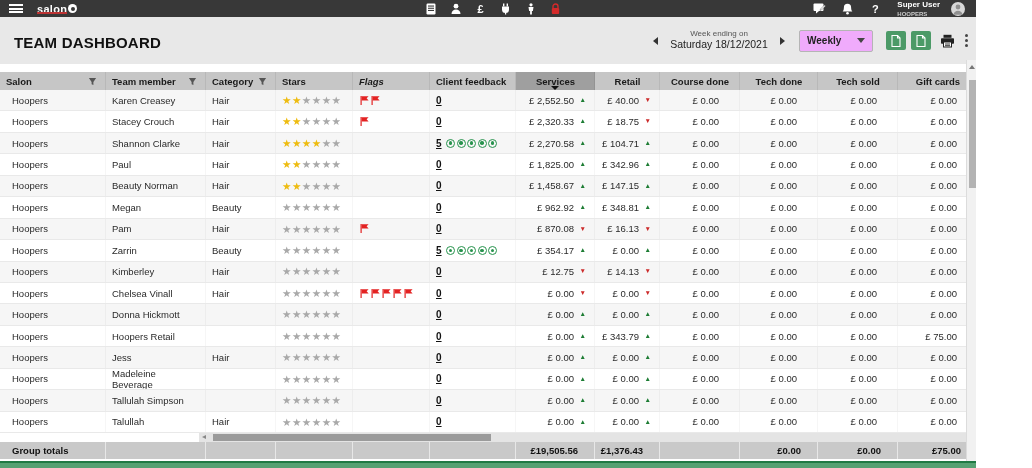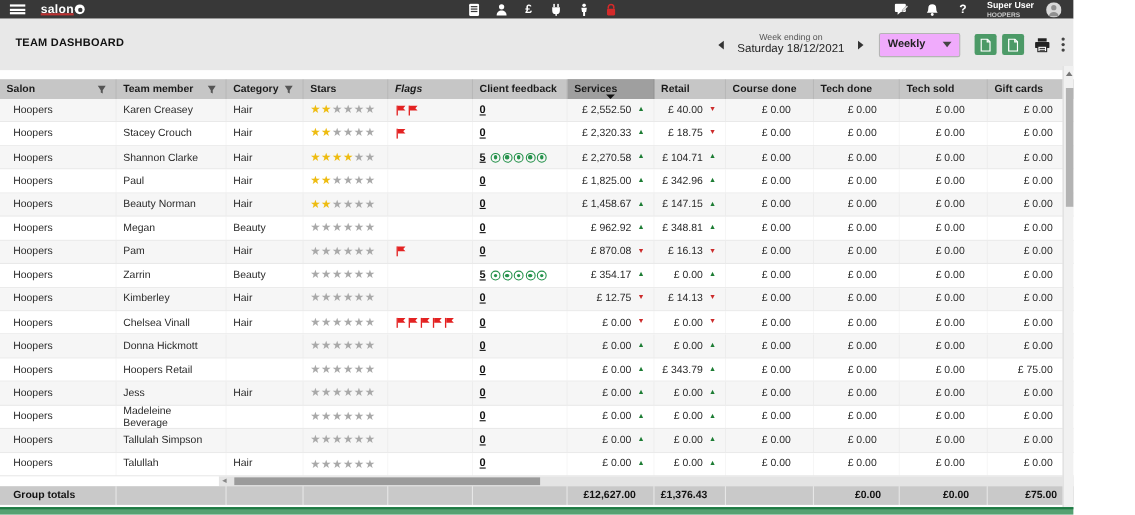--- a/index.html
+++ b/index.html
@@ -20,40 +20,40 @@
   .pound { color:#fff; font-weight:bold; font-size:11px; }
   .tb-right { position:absolute; right:6px; top:0; height:17px; display:flex; align-items:center; gap:4px; }
   .tb-right .tb-ic { width:24px; }
   .userblock { line-height:1; margin:0 2px 0 6px; }
   .user-name { color:#fff; font-size:8px; font-weight:bold; }
   .user-loc { color:#c9c9c9; font-size:6px; font-weight:bold; margin-top:2px; }
   .help-q { color:#fff; font-weight:bold; font-size:11px; }
 
   
   .pageheader { position:absolute; top:17px; left:0; right:0; height:47px; background:#e8e8e8; }
-  .page-title { position:absolute; left:14px; top:17px; font-size:10px; font-weight:bold; color:#111; letter-spacing:.2px; }
+  .page-title { position:absolute; left:14px; top:17px; font-size:15px; font-weight:bold; color:#111; letter-spacing:.2px; }
   .controls { position:absolute; right:8px; top:0; height:47px; display:flex; align-items:center; }
   .tri-left { width:0; height:0; border-top:4px solid transparent; border-bottom:4px solid transparent; border-right:5px solid #333; cursor:pointer; }
   .tri-right { width:0; height:0; border-top:4px solid transparent; border-bottom:4px solid transparent; border-left:5px solid #333; cursor:pointer; }
   .weekblock { width:110px; text-align:center; margin:0 6px; line-height:1.1; cursor:pointer; }
   .week-prefix { font-size:8px; color:#555; }
   .week-date { font-size:10.5px; color:#222; }
   .select { width:74px; height:22px; background:#f0abfc; border:1px solid #b5b5b5; border-radius:2px; display:flex; align-items:center; padding:0 7px; margin:0 8px 0 14px; cursor:pointer; }
   .select-label { font-weight:bold; font-size:10px; color:#222; flex:1; }
   .caret { width:0; height:0; border-left:4px solid transparent; border-right:4px solid transparent; border-top:5px solid #444; }
   .gbtn { width:20px; height:19px; border-radius:2px; background:#4c9a67; display:flex; align-items:center; justify-content:center; margin-left:5px; cursor:pointer; border:none; }
   .printbtn { margin-left:9px; cursor:pointer; display:flex; }
   .kebab { width:3px; height:13px; margin-left:10px; display:flex; flex-direction:column; justify-content:space-between; cursor:pointer; }
   .kebab i { width:3px; height:3px; border-radius:50%; background:#444; }
   .gap { position:absolute; top:64px; left:0; right:0; height:8px; background:#fff; }
 
   
   .thead { position:absolute; top:72px; left:0; width:1022px; height:18px; display:flex; background:#c6c6c6; }
   .hcell { display:flex; align-items:center; padding:0 6px; border-right:1px solid rgba(0,0,0,.07); font-weight:bold; font-size:9.5px; color:#1a1a1a; position:relative; cursor:pointer; }
-  .hcell.money { justify-content:flex-start; padding-right:5px; }
+  .hcell.money { justify-content:center; padding-right:5px; }
   .hcell.sorted { background:#9f9f9f; }
   .sortarrow { position:absolute; bottom:0; left:50%; margin-left:-4px; width:0; height:0; border-left:4px solid transparent; border-right:4px solid transparent; border-top:4px solid #111; }
   .funnel { margin-left:auto; display:flex; }
   .h-salon .funnel, .h-member .funnel, .h-category .funnel { margin-right:2px; }
 
   .c-salon{width:106px;} .c-member{width:100px;} .c-category{width:70px;} .c-stars{width:77px;}
   .c-flags{width:77px;font-style:italic;} .c-feedback{width:86px;} .c-services{width:79px;} .c-retail{width:65px;}
   .c-course{width:80px;} .c-techdone{width:78px;} .c-techsold{width:80px;} .c-gift{width:80px;}
   .c-fill{flex:1; border-right:none;}
 
@@ -1132,21 +1132,21 @@
     <span class="hs-right"></span>
   </div>
 
   <div class="totals">
     <div class="tcell label c-salon">Group totals</div>
     <div class="tcell c-member"></div>
     <div class="tcell c-category"></div>
     <div class="tcell c-stars"></div>
     <div class="tcell c-flags"></div>
     <div class="tcell c-feedback"></div>
-    <div class="tcell money c-services">£12,627.00</div>
+    <div class="tcell money c-services">£19,505.56</div>
     <div class="tcell money c-retail">£1,376.43</div>
     <div class="tcell money c-course"></div>
     <div class="tcell money c-techdone">£0.00</div>
     <div class="tcell money c-techsold">£0.00</div>
     <div class="tcell money c-gift">£75.00</div>
     <div class="tcell c-fill"></div>
   </div>
 
   <div class="vscroll">
     <span class="vs-arrow"></span>

